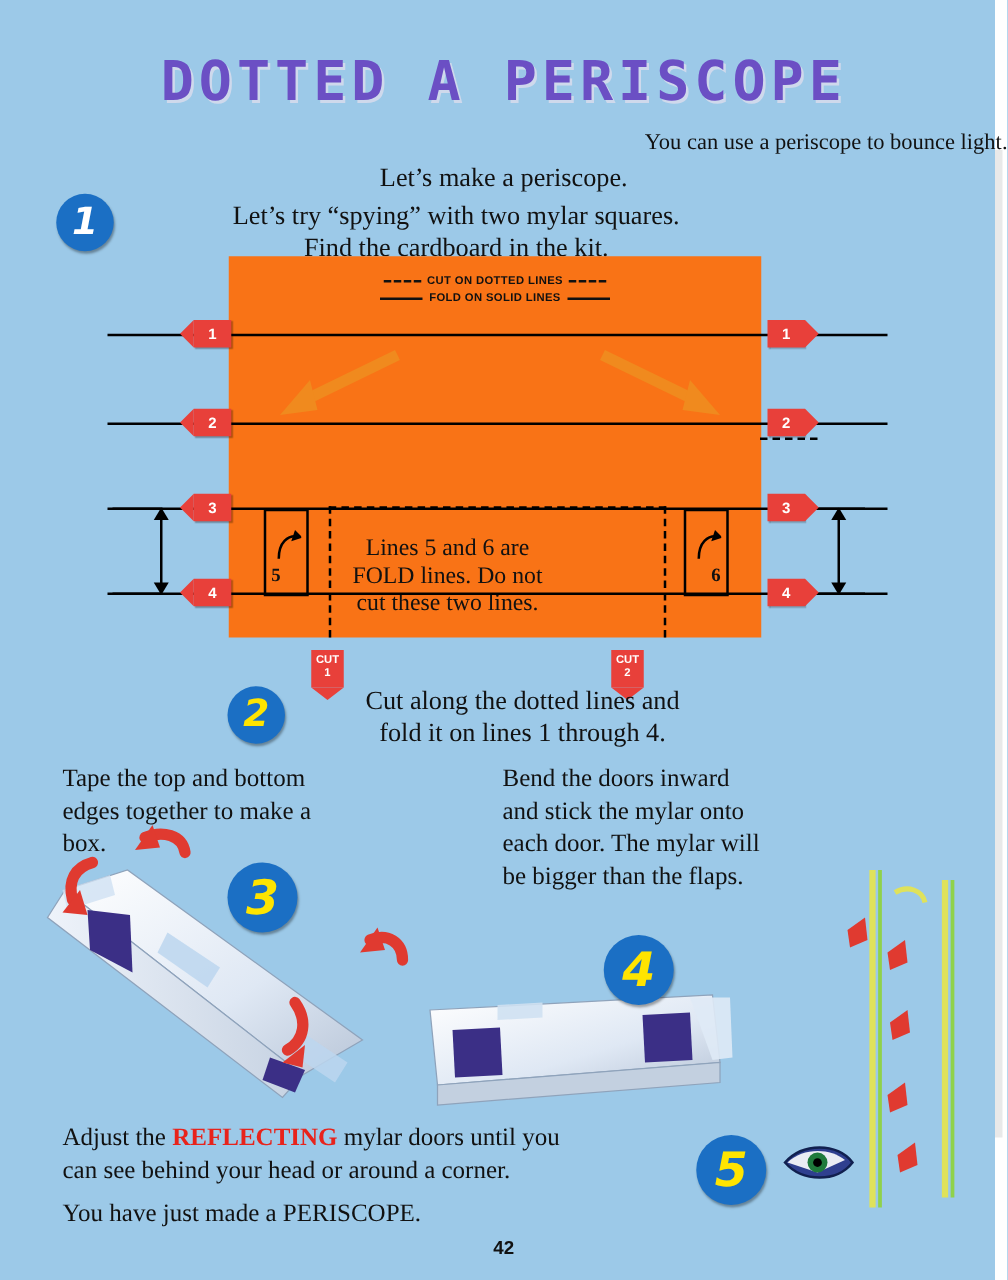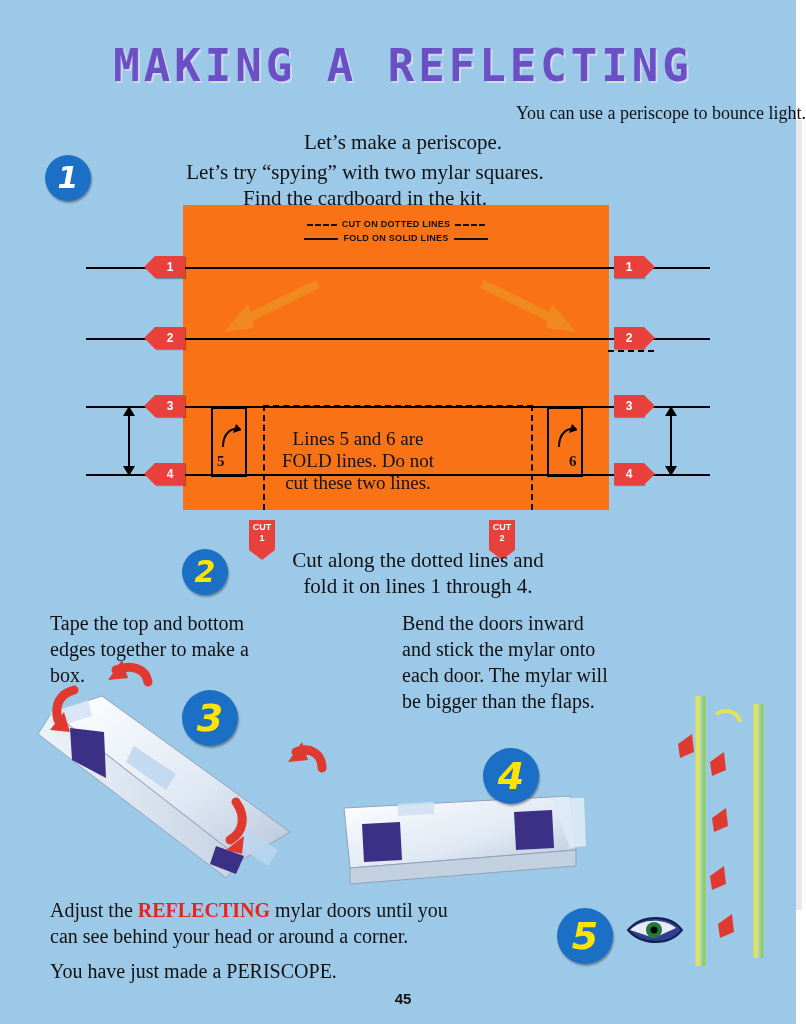--- a/index.html
+++ b/index.html
@@ -236,21 +236,21 @@
   .abs { position: absolute; }
 </style>
 </head>
 <body>
 
 <div class="page">
 
   <div class="edge-sliver"></div>
   <div class="edge-sliver2"></div>
 
-  <div class="title">MAKING A REFLECTING</div>
+  <div class="title">DOTTED A PERISCOPE</div>
   <div class="subtitle">You can use a periscope to bounce light.</div>
   <div class="subtitle2">Let’s make a periscope.</div>
 
   <div class="badge" style="left:45px; top:155px;">1</div>
   <div class="steptext" style="left:105px; top:160px; width:520px;">
     <div>Let’s try “spying” with two mylar squares.</div>
     <div>Find the cardboard in the kit.</div>
   </div>
 
   <div class="diagram">
@@ -429,14 +429,14 @@
 
   <svg class="abs" style="left:624px; top:908px;" width="62" height="44">
     <path d="M4 22 C18 6, 46 6, 58 22 C46 38, 18 38, 4 22 Z" fill="#2f3f8f" stroke="#11204f" stroke-width="2"></path>
     <path d="M6 22 C18 10, 40 10, 52 20 L30 30 Z" fill="#ffffff" opacity="0.9"></path>
     <circle cx="30" cy="22" r="8" fill="#1f7a3c"></circle>
     <circle cx="30" cy="22" r="3.5" fill="#000"></circle>
   </svg>
 
   <div class="para" style="left:50px; top:958px; width:520px;">You have just made a PERISCOPE.</div>
 
-  <div class="pagenum">45</div>
+  <div class="pagenum">42</div>
 </div>
 
 </body></html>

